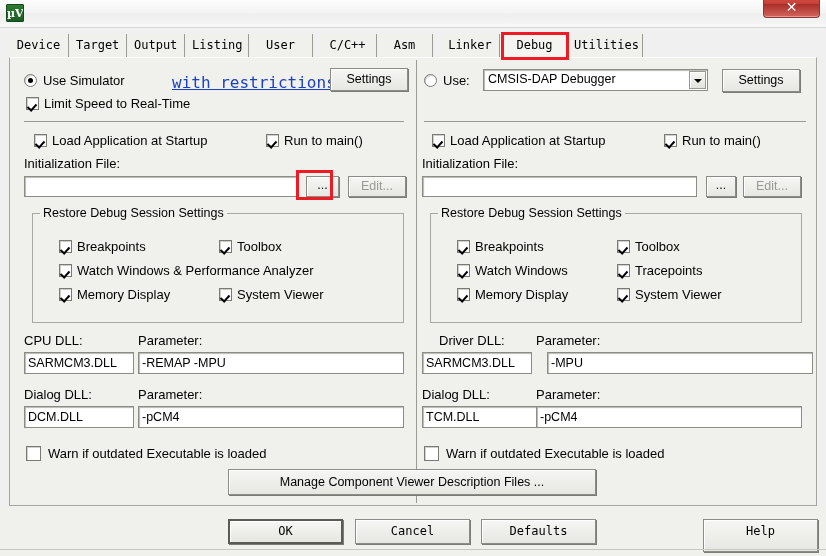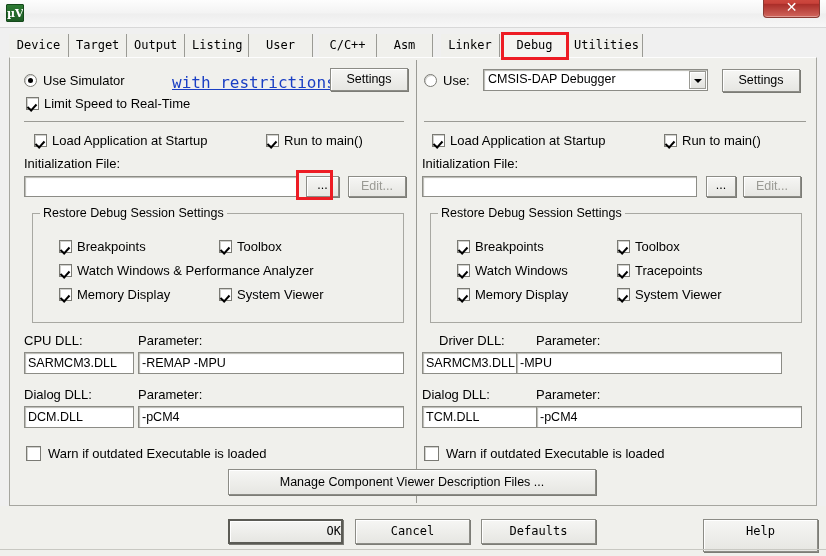--- a/index.html
+++ b/index.html
@@ -162,21 +162,20 @@
     white-space: nowrap;
     overflow: hidden;
   }
   .btn.disabled { color: #9a9a94; }
   .btn.mono {
     font-family: "DejaVu Sans Mono", monospace;
     font-size: 12px;
   }
   .btn.default {
     border: 2px solid #5b5b55;
-    text-align: right;
   }
   .field {
     position: absolute;
     background: #ffffff;
     border: 1px solid #8c8c86;
     box-shadow: inset 1px 1px 1px #b8b8b2;
     font-family: "Liberation Sans", sans-serif;
     font-size: 12.5px;
     color: #000;
     padding: 0 3px;
@@ -375,21 +374,21 @@
 
         <div class="chk on" style="left:26px; top:74px;"></div>
         <div class="lbl" style="left:44px; top:74px;">Memory Display</div>
         <div class="chk on" style="left:186px; top:74px;"></div>
         <div class="lbl" style="left:204px; top:74px;">System Viewer</div>
       </div>
 
       <div class="lbl" style="left:412px; top:276px;margin-left:17px;">Driver DLL:</div>
       <div class="lbl" style="left:526px; top:276px;">Parameter:</div>
       <div class="field" style="left:412px; top:294px; width:110px; height:22px; line-height:20px;">SARMCM3.DLL</div>
-      <div class="field" style="left:506px; top:294px; width:266px; height:22px; line-height:20px;">-MPU</div>
+      <div class="field" style="left:537px; top:294px; width:266px; height:22px; line-height:20px;">-MPU</div>
 
       <div class="lbl" style="left:412px; top:330px;">Dialog DLL:</div>
       <div class="lbl" style="left:526px; top:330px;">Parameter:</div>
       <div class="field" style="left:412px; top:348px; width:132px; height:22px; line-height:20px;">TCM.DLL</div>
       <div class="field" style="left:526px; top:348px; width:266px; height:22px; line-height:20px;">-pCM4</div>
 
       <div class="chk" style="left:414px; top:388px; width:15px; height:15px;"></div>
       <div class="lbl" style="left:436px; top:389px;">Warn if outdated Executable is loaded</div>
     </div>
 

